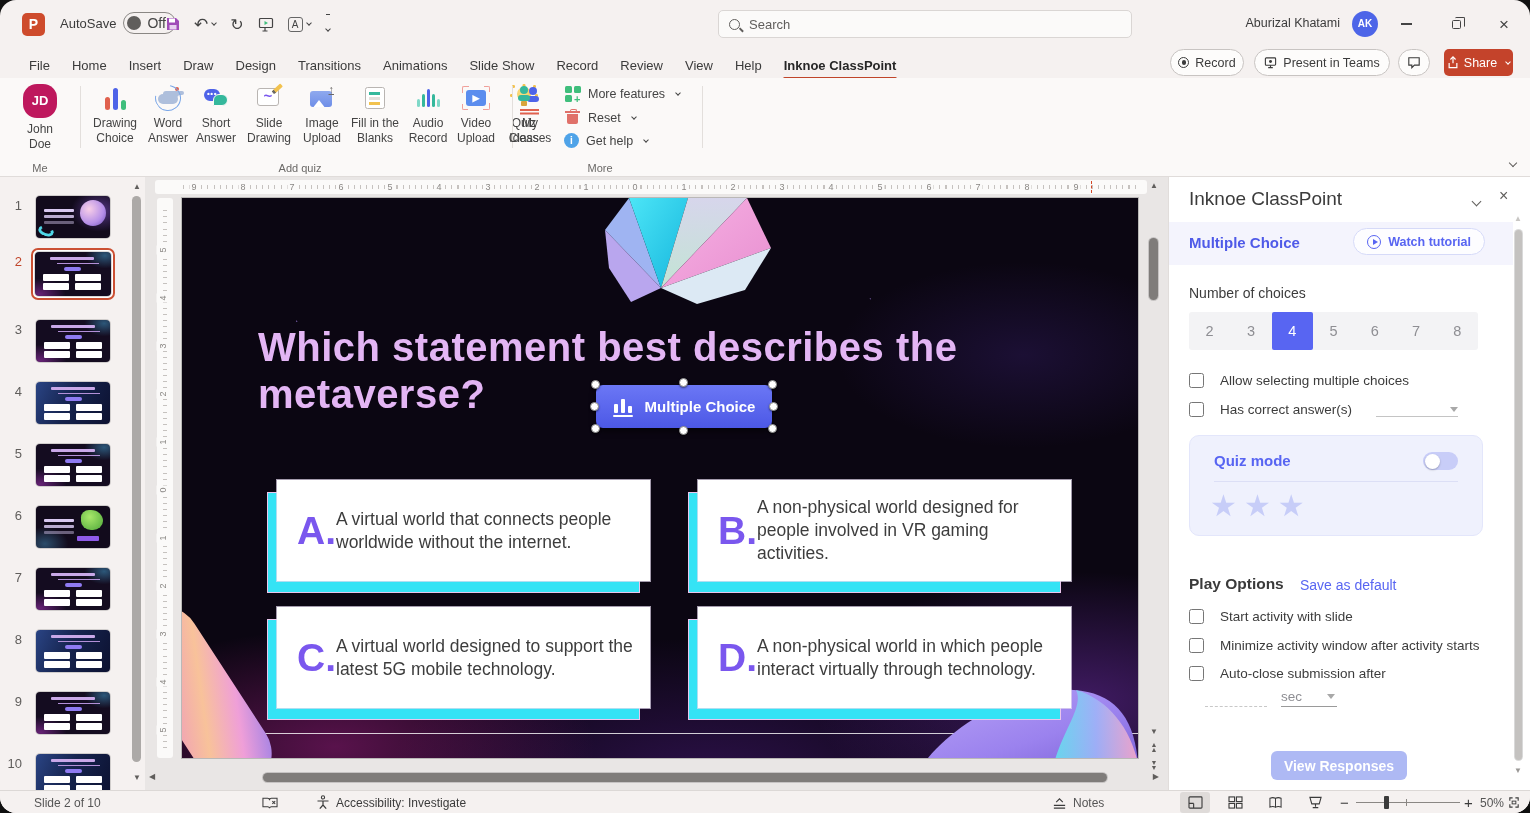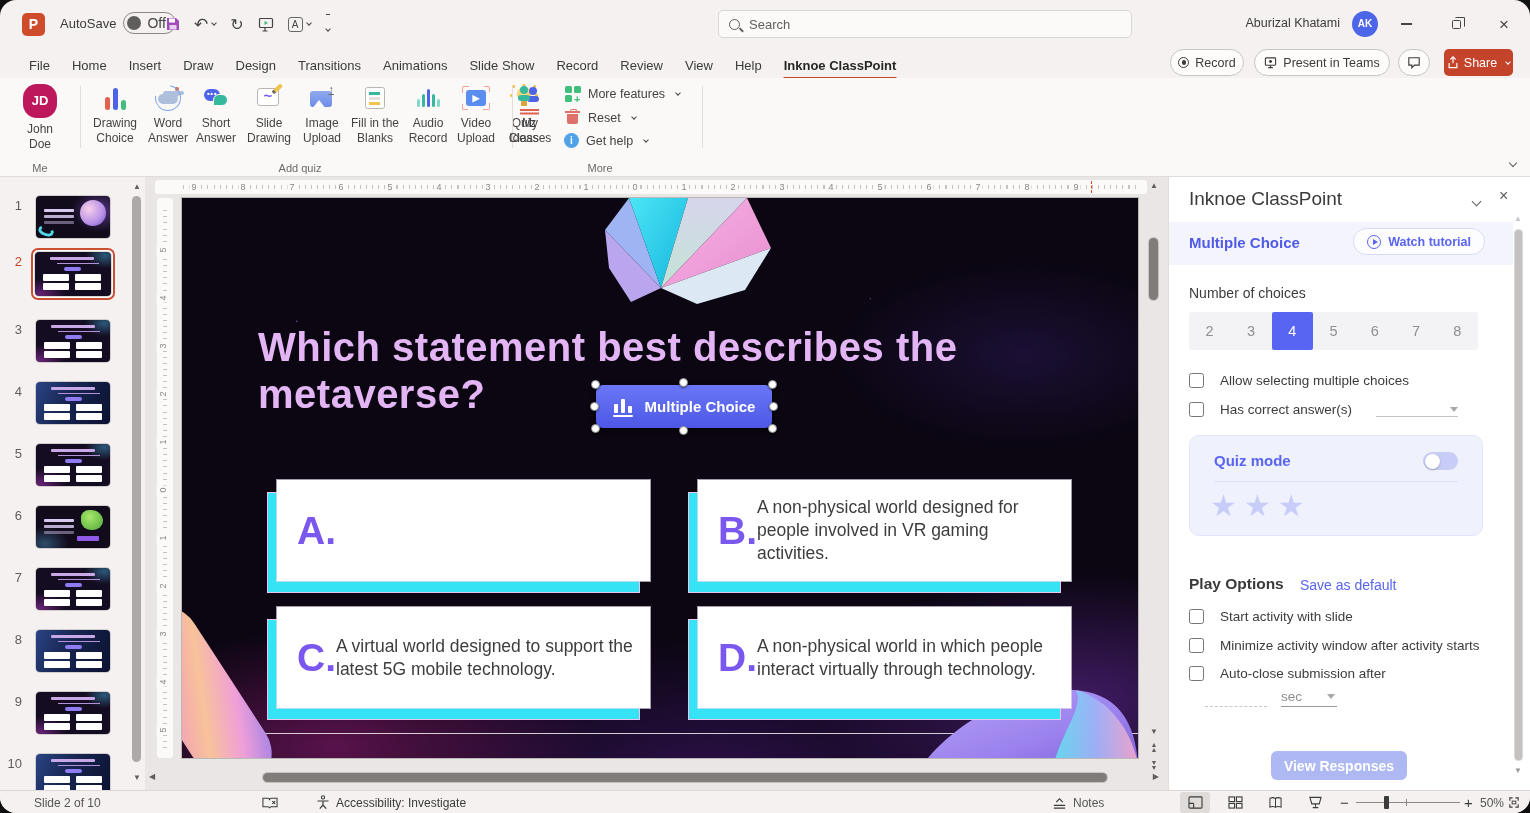--- a/index.html
+++ b/index.html
@@ -630,20 +630,21 @@
         <span class="hd" style="right:-6px;top:17px;"></span>
         <span class="hd" style="left:-5px;bottom:-5px;"></span>
         <span class="hd" style="left:83px;bottom:-7px;"></span>
         <span class="hd" style="right:-5px;bottom:-5px;"></span>
       </div>
       <div>
           <div class="card" style="left: 95px; top: 282px;">
             <div class="cyan"></div>
             <div class="face">
               <div class="letter">A.</div>
+              <div class="atext">A virtual world that connects people worldwide without the internet.</div>
             </div>
           </div>
           <div class="card" style="left: 516px; top: 282px;">
             <div class="cyan"></div>
             <div class="face">
               <div class="letter">B.</div>
               <div class="atext">A non-physical world designed for people involved in VR gaming activities.</div>
             </div>
           </div>
           <div class="card" style="left: 95px; top: 409px;">

